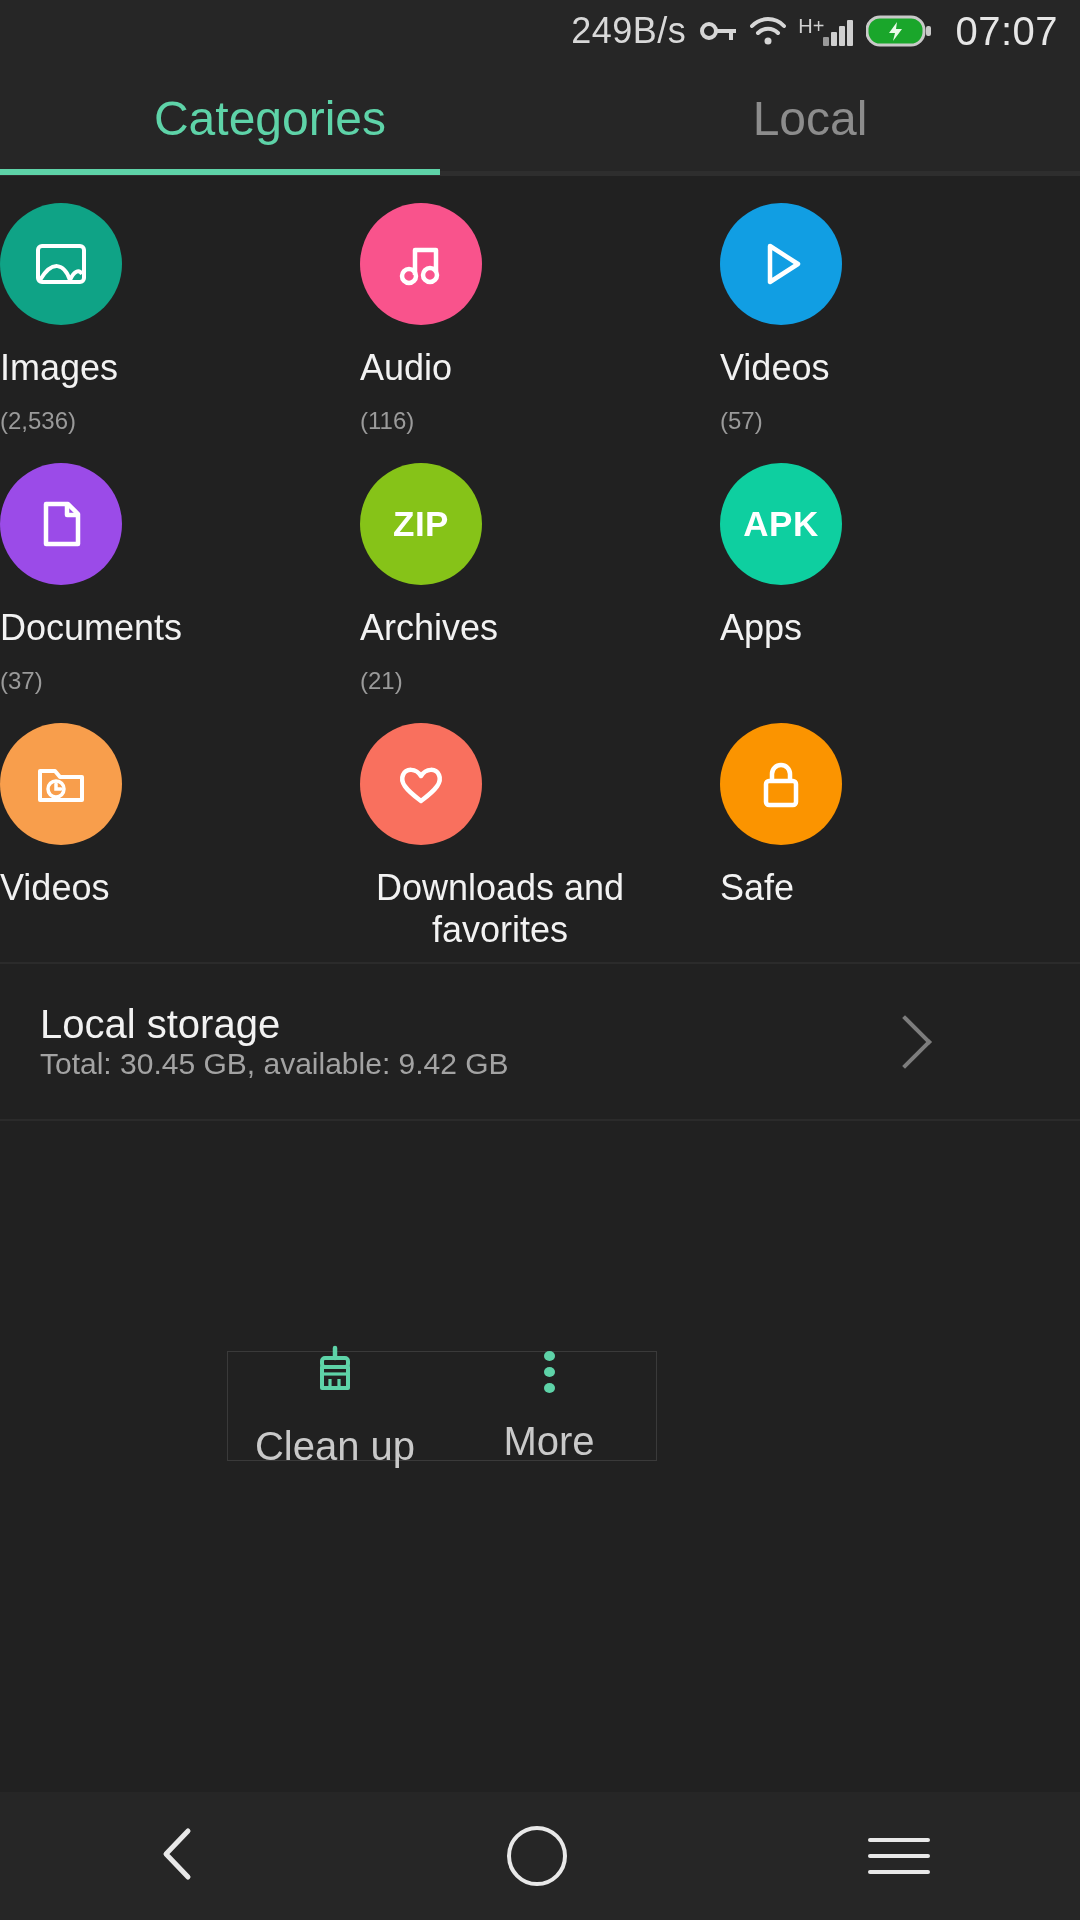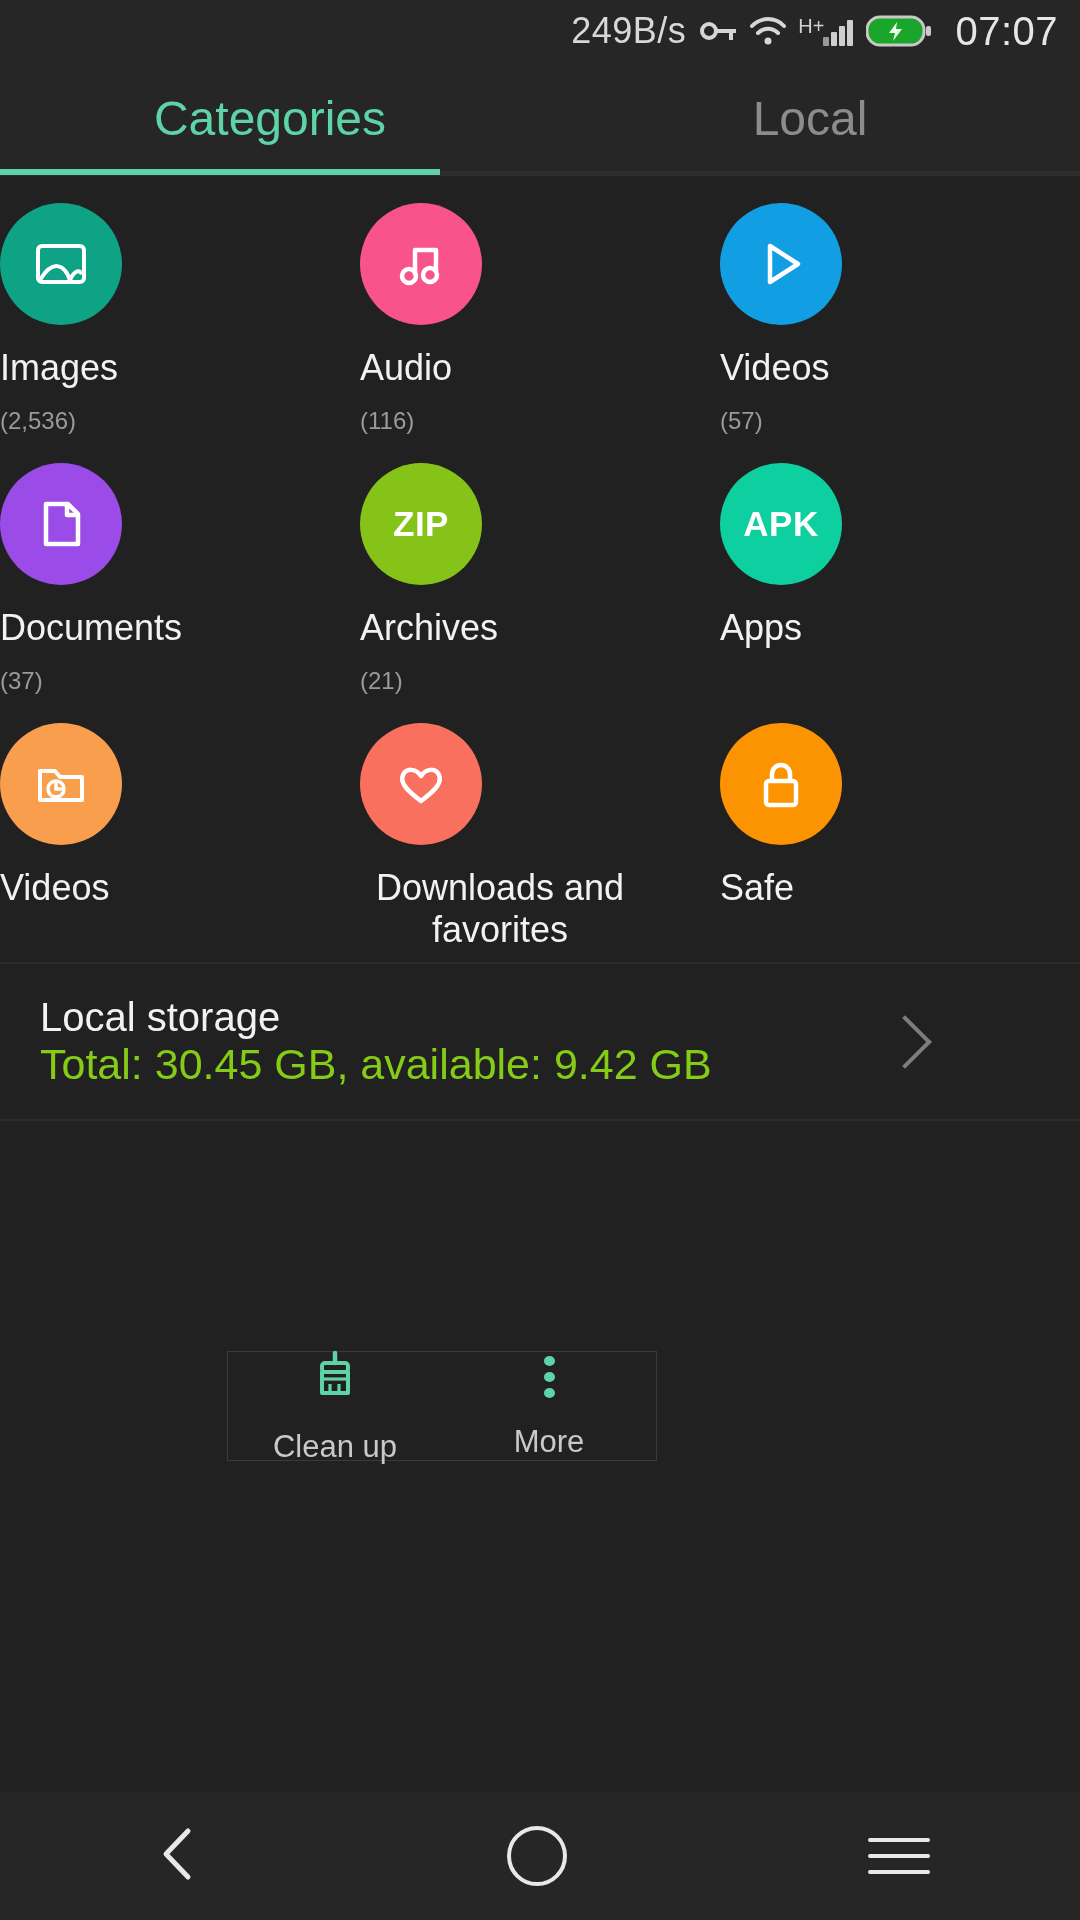--- a/index.html
+++ b/index.html
@@ -70,31 +70,31 @@
   .cell .cnt:empty{display:none;}
 
   
   .divider{position:absolute;top:962px;left:0;width:1080px;height:2px;background:#2b2b2b;}
   .storage{
     position:absolute;top:964px;left:0;width:980px;height:155px;
     display:flex;align-items:center;box-sizing:border-box;padding:0 40px;
   }
   .storage .txt{flex:1;}
   .storage .t1{font-size:40px;color:#f2f2f2;}
-  .storage .t2{font-size:43px;color:#84cc16;margin-top:0;}
+  .storage .t2{font-size:30px;color:#a3a3a3;margin-top:0;}
   .chev{width:34px;height:34px;border-right:4px solid #7d7d7d;border-top:4px solid #7d7d7d;transform:rotate(45deg);margin-right:16px;}
   .divider2{position:absolute;top:1119px;left:0;width:1080px;height:2px;background:#2b2b2b;}
 
   
   .actionbox{
     position:absolute;left:227px;top:1351px;width:430px;height:110px;
     border:1px solid #3a3a3a;display:flex;box-sizing:border-box;
   }
   .act{flex:1;display:flex;flex-direction:column;align-items:center;justify-content:center;}
-  .act .alabel{font-size:31px;color:#c9c9c9;margin-top:23px;}
+  .act .alabel{font-size:40px;color:#c9c9c9;margin-top:23px;}
   .dots{display:flex;flex-direction:column;align-items:center;justify-content:center;height:48px;}
   .dots span{width:11px;height:11px;border-radius:50%;background:#5ed3a8;margin:3px 0;display:block;}
 
   
   .navbar{
     position:absolute;left:0;bottom:0;width:1080px;height:128px;background:#262626;
     display:flex;align-items:center;justify-content:space-around;
   }
   .nav-home{width:52px;height:52px;border:4px solid #e8e8e8;border-radius:50%;}
   .nav-menu{width:62px;display:flex;flex-direction:column;justify-content:space-between;height:36px;}

